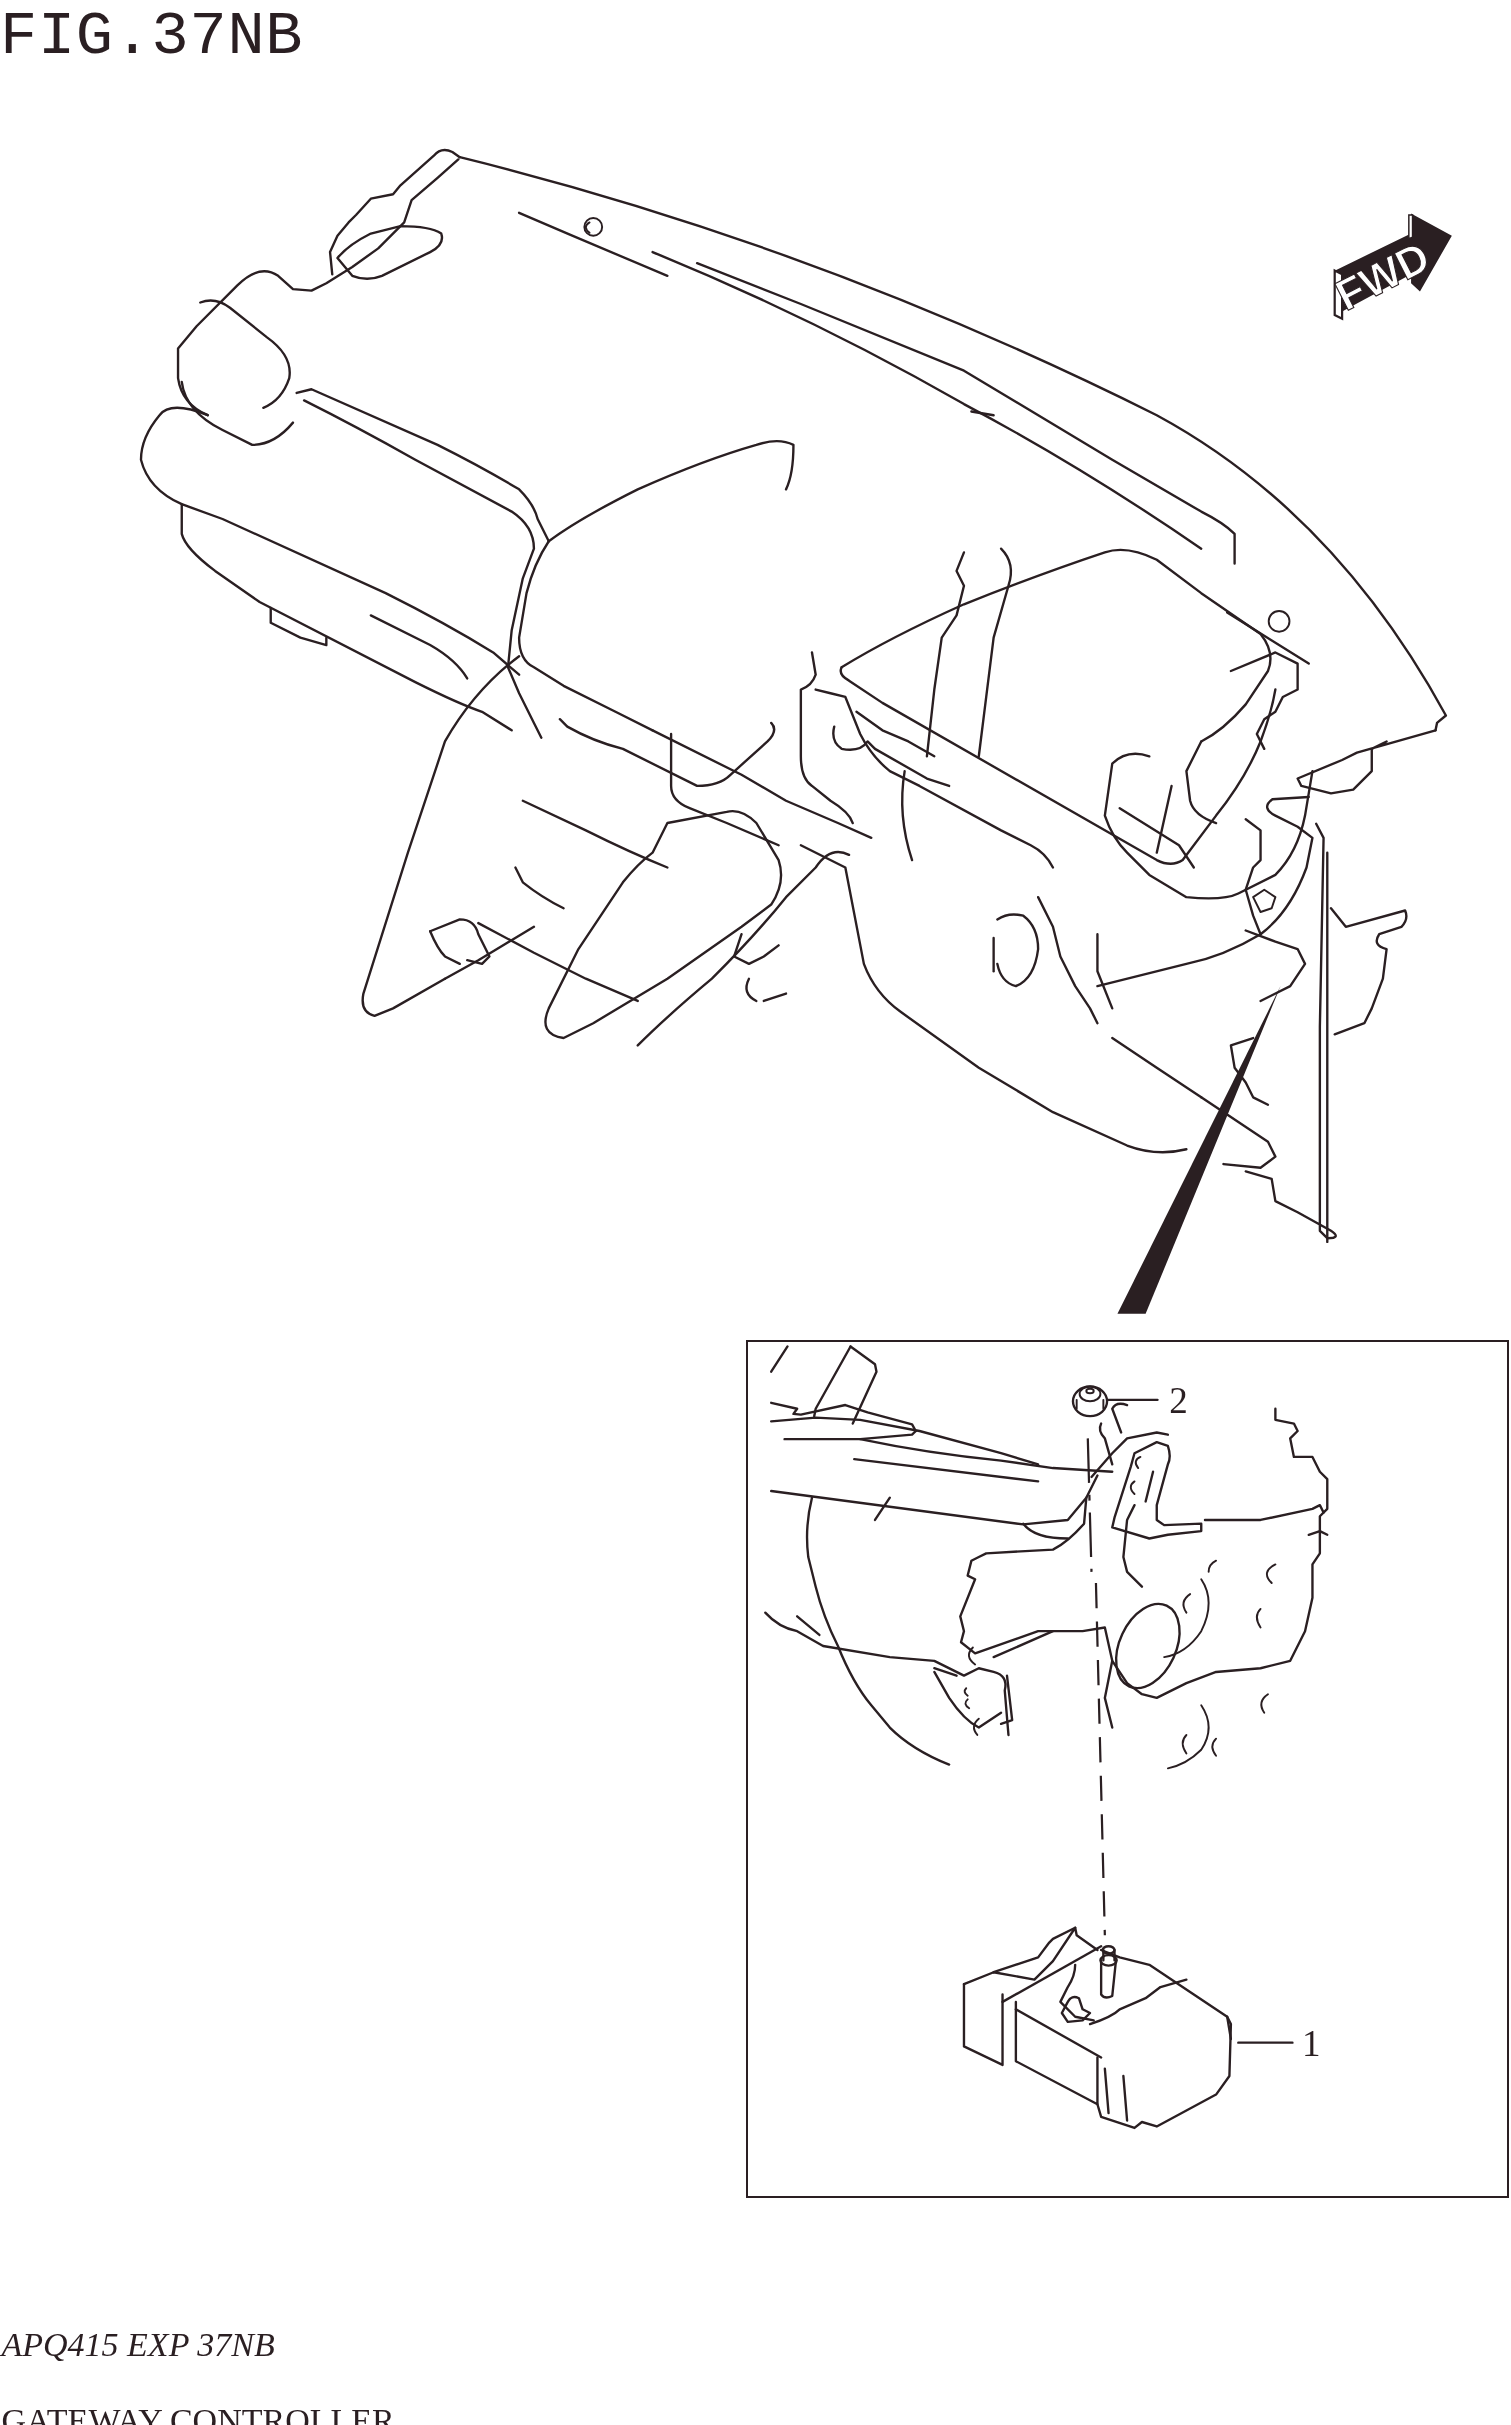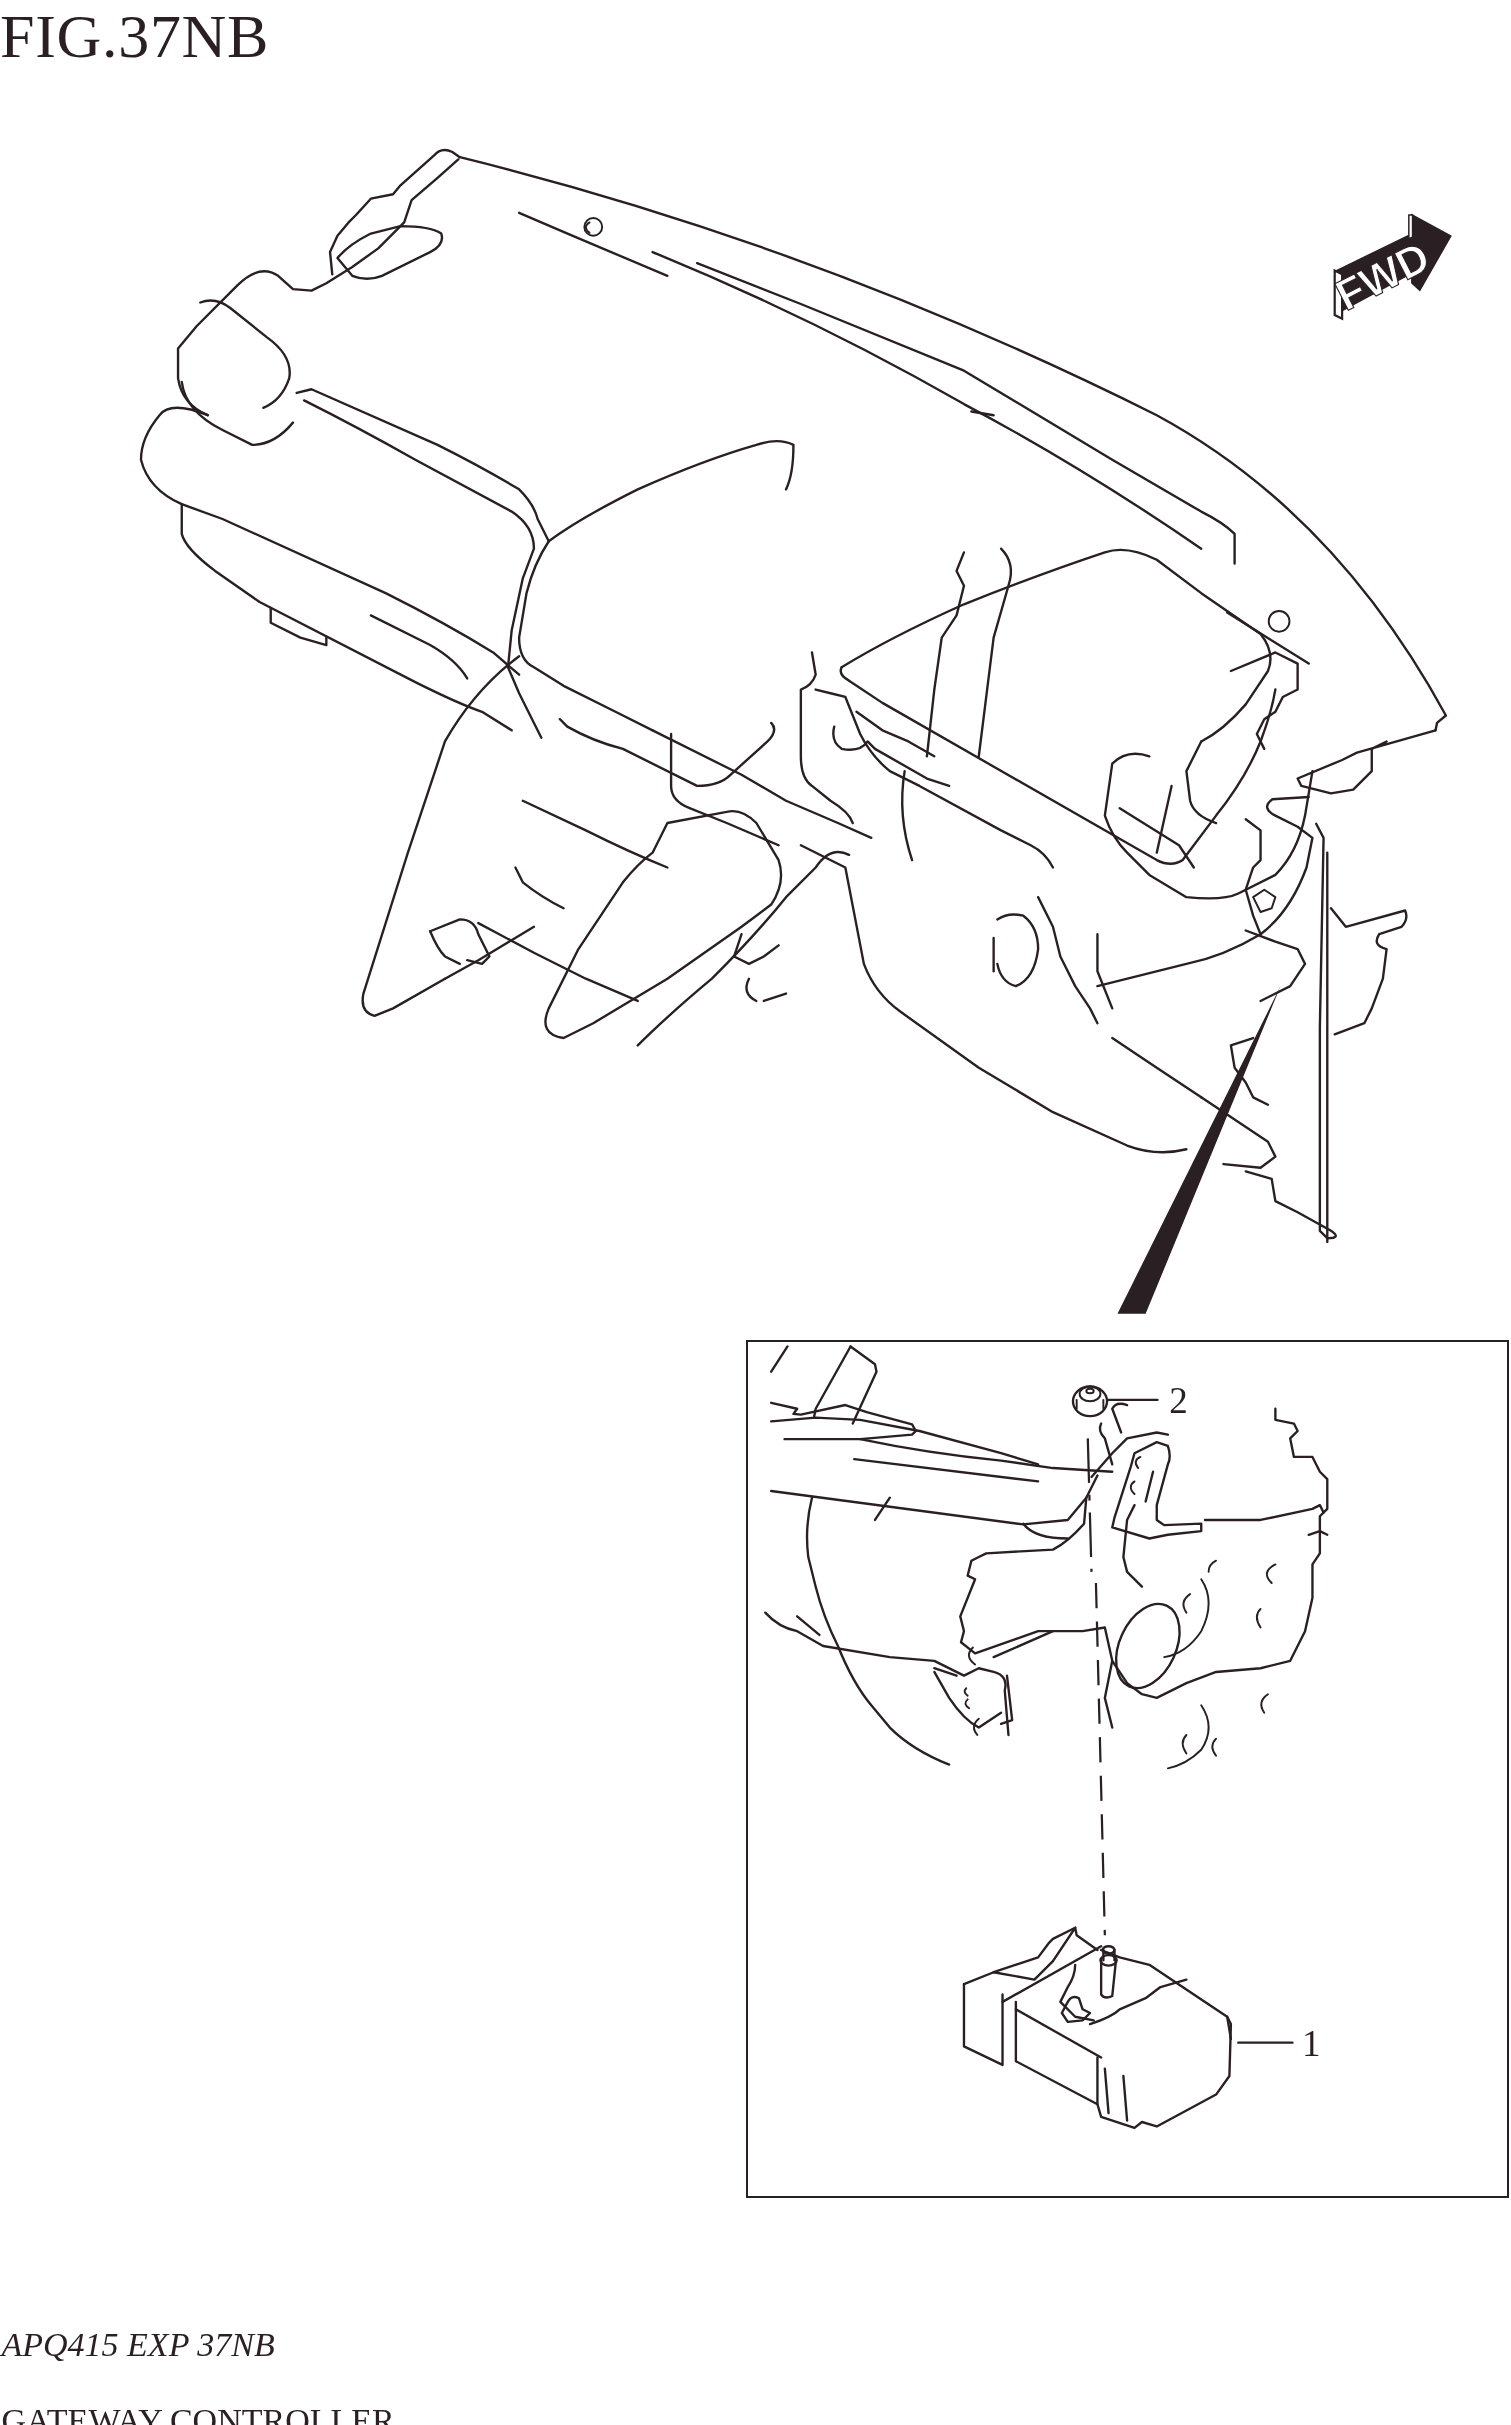--- a/index.html
+++ b/index.html
@@ -1,19 +1,19 @@
 <!DOCTYPE html>
 <html style="font-size:12px"><head>
 <meta charset="utf-8">
 <style>
   html, body { margin: 0; padding: 0; background: #ffffff; }
   body { width: 1512px; height: 2426px; position: relative; overflow: hidden;
          font-family: "Liberation Serif", "DejaVu Serif", serif; color: #2a1f22; }
   .fig-title { position: absolute; left: 0px; top: 3px; font-size: 62px; line-height: 67px;
-               letter-spacing: 0.7px; color: #2a1f22; }
+               letter-spacing: 0.7px; color: #2a1f22; font-family: Liberation Mono, monospace; }
   .footer-code { position: absolute; left: 1.5px; top: 2326px; font-size: 34px; line-height: 37px; color: #2a1f22; font-style: italic; }
   .footer-name { position: absolute; left: 1.5px; top: 2374px; font-size: 34px; line-height: 37px; color: #2a1f22; margin-top: 28px; }
   svg.drawing { position: absolute; left: 0; top: 0; }
   .ln { fill: none; stroke: #2a1f22; stroke-width: 3.2; stroke-linecap: round; stroke-linejoin: round; }
   .thin { fill: none; stroke: #2a1f22; stroke-width: 2.6; stroke-linecap: round; stroke-linejoin: round; }
   .dash { fill: none; stroke: #2a1f22; stroke-width: 3; stroke-dasharray: 34 18; }
   .dashdot { fill: none; stroke: #2a1f22; stroke-width: 3; stroke-dasharray: 60 16 8 16; }
   .callout-num { font-family: "Liberation Serif", "DejaVu Serif", serif; font-size: 50px; fill: #2a1f22; }
   .fwd-text { font-family: "Liberation Sans", "DejaVu Sans", sans-serif; font-size: 58px; font-weight: bold;
               fill: #ffffff; stroke: #2a1f22; stroke-width: 1.5; }

